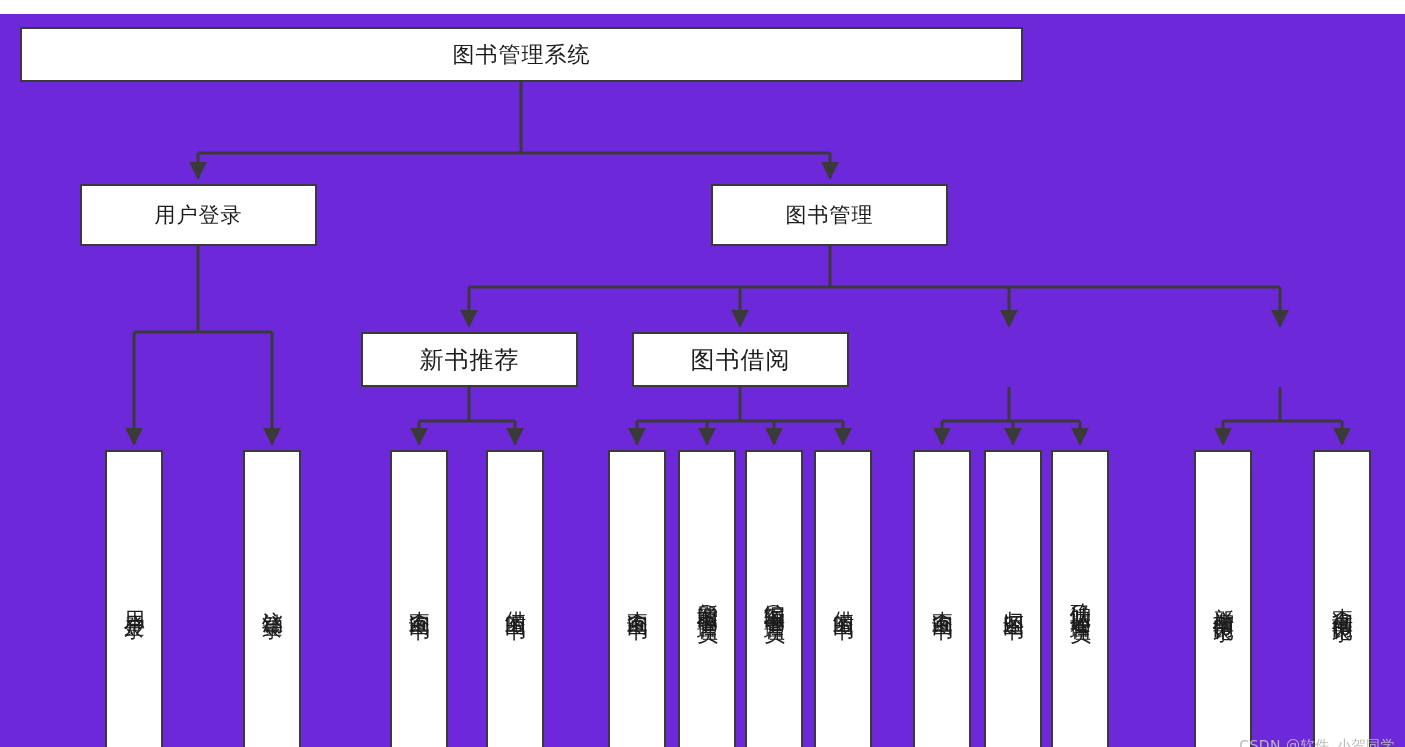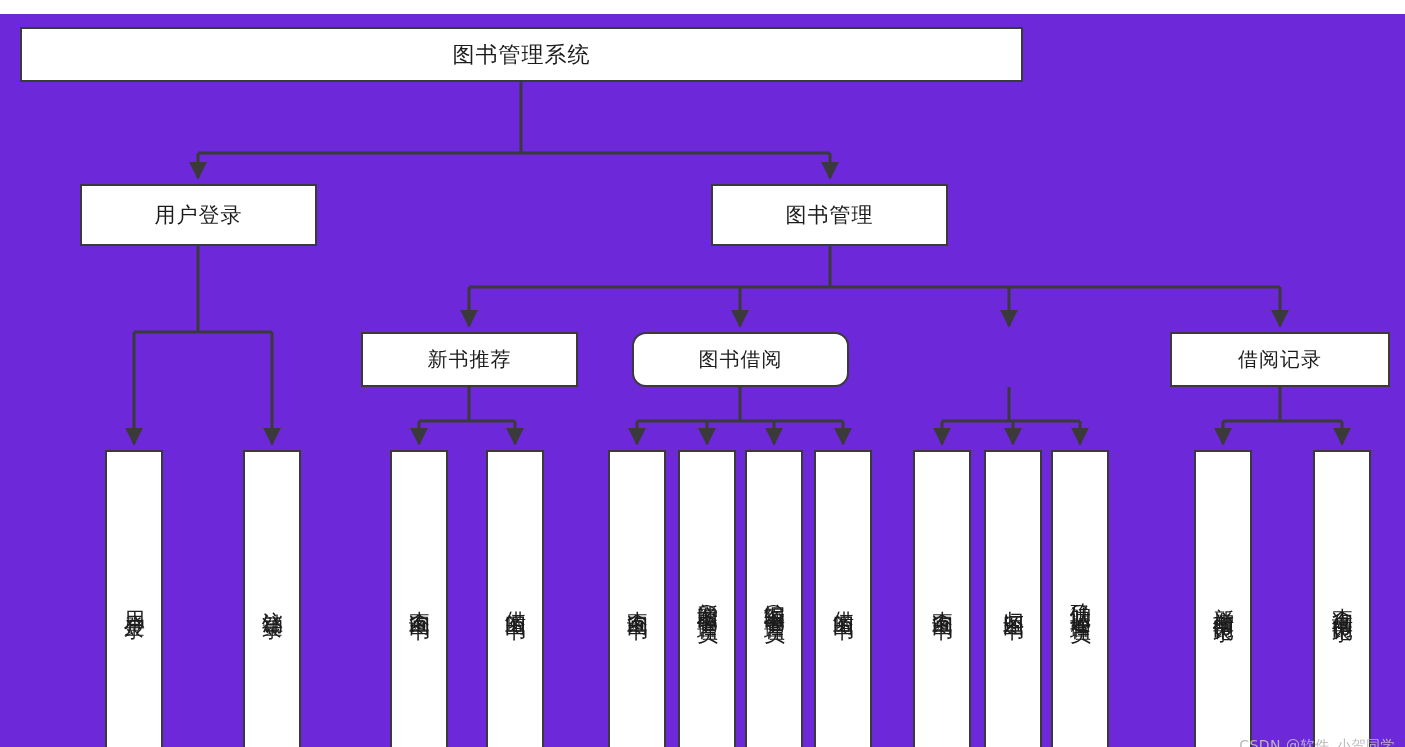--- a/index.html
+++ b/index.html
@@ -34,21 +34,21 @@
     justify-content: center;
     color: #1c1c1c;
   }
   .node.root {
     font-size: 22px;
   }
   .node.level2 {
     font-size: 21px;
   }
   .node.level3 {
-    font-size: 20px;
+    font-size: 24px;
   }
   .node.leaf {
     font-size: 21px;
     align-items: center;
     justify-content: center;
     padding: 6px 0;
   }
   .vtext {
     writing-mode: vertical-rl;
     text-orientation: upright;
@@ -134,25 +134,22 @@
   <div class="node level2" id="node-l2-0" style="left: 80px; top: 170px; width: 237px; height: 62px;">
     <span class="htext">用户登录</span>
   </div>
   <div class="node level2" id="node-l2-1" style="left: 711px; top: 170px; width: 237px; height: 62px;">
     <span class="htext">图书管理</span>
   </div>
 
   <div class="node level3" id="node-l3-0" style="left: 361px; top: 318px; width: 217px; height: 55px;">
     <span class="htext">新书推荐</span>
   </div>
-  <div class="node level3" id="node-l3-1" style="left: 632px; top: 318px; width: 217px; height: 55px; border-radius: 14px;">
+  <div class="node level3" id="node-l3-1" style="left: 632px; top: 318px; width: 217px; height: 55px;">
     <span class="htext">图书借阅</span>
-  </div>
-  <div class="node level3" id="node-l3-3" style="left: 1170px; top: 318px; width: 220px; height: 55px;">
-    <span class="htext">借阅记录</span>
   </div>
 
   <div class="node leaf" id="node-leaf-0" style="left: 105px; top: 436px; width: 58px; height: 299px;">
     <span class="vtext">用户登录</span>
   </div>
   <div class="node leaf" id="node-leaf-1" style="left: 243px; top: 436px; width: 58px; height: 299px;">
     <span class="vtext">注销登录</span>
   </div>
   <div class="node leaf" id="node-leaf-2" style="left: 390px; top: 436px; width: 58px; height: 299px;">
     <span class="vtext">查询图书</span>

